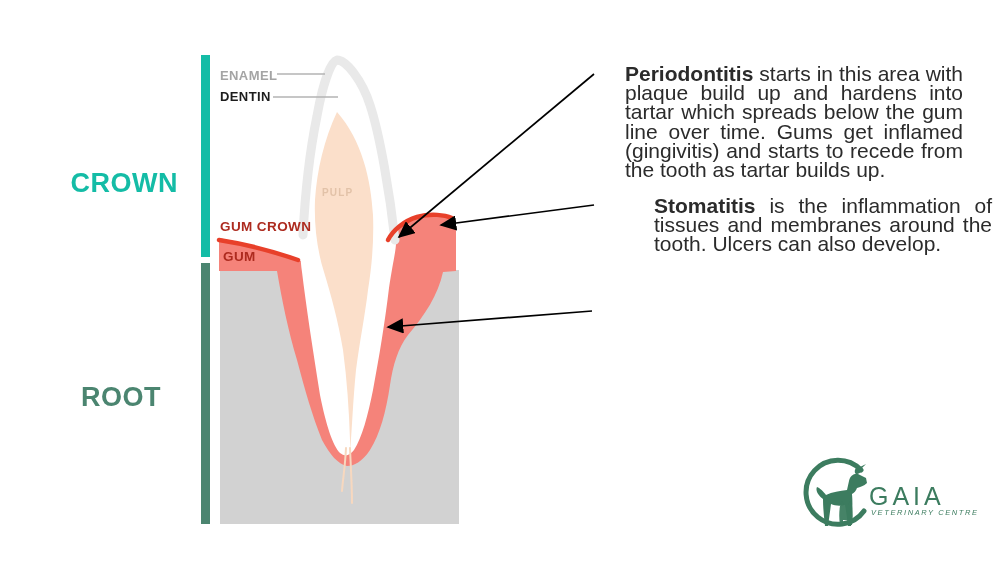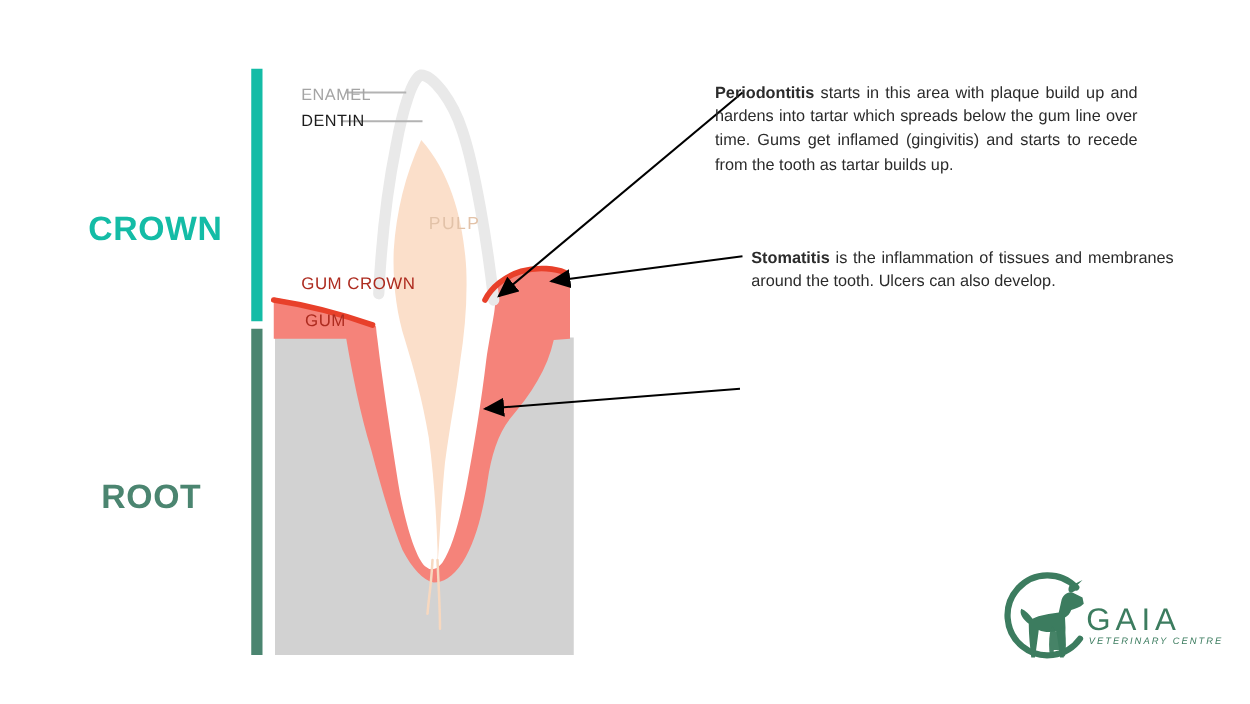--- a/index.html
+++ b/index.html
@@ -10,27 +10,27 @@
   }
   *{margin:0;padding:0;box-sizing:border-box;}
   html,body{width:1000px;height:563px;background:#ffffff;overflow:hidden;
     font-family:"Liberation Sans","DejaVu Sans",sans-serif;}
   .stage{position:relative;width:1000px;height:563px;background:#fff;}
   .stage svg{position:absolute;left:0;top:0;}
   .lbl{position:absolute;white-space:nowrap;}
   .section-lbl{font-size:27px;font-weight:bold;letter-spacing:.5px;width:140px;text-align:right;}
   .crown-lbl{left:38px;top:152px;color:var(--teal);margin-top:16px;}
   .root-lbl{left:21px;top:382px;color:var(--green);}
-  .part-lbl{font-size:13px;font-weight:normal;letter-spacing:.4px;margin-left:21px;}
+  .part-lbl{font-size:13px;font-weight:bold;letter-spacing:.4px;}
   .enamel-lbl{left:220px;top:68px;color:var(--label-gray);}
   .dentin-lbl{left:220px;top:89px;color:#1d1d1d;}
-  .pulp-lbl{left:322px;top:170px;color:var(--pulp-text);font-size:14px;letter-spacing:1.2px;}
+  .pulp-lbl{left:322px;top:187px;color:var(--pulp-text);font-size:10px;letter-spacing:1.2px;}
   .gumline-lbl{left:220px;top:219px;color:var(--label-red);font-size:13.5px;}
   .gum-lbl{left:223px;top:249px;color:var(--label-red);font-size:13.5px;}
-  .annotation{position:absolute;left:572px;width:338px;font-size:13px;line-height:19.2px;
+  .annotation{position:absolute;left:625px;width:338px;font-size:21px;line-height:19.2px;
     color:var(--text-dark);text-align:justify;}
   .annotation b{font-weight:bold;}
   .anno-1{top:64px;}
   .anno-2{top:196px;margin-left:29px;}
   .anno-3{top:303px;}
   .logo-name{left:869px;top:482px;color:var(--logo-green);font-size:25px;
     font-weight:400;letter-spacing:4px;}
   .logo-subtitle{left:871px;top:508px;color:var(--logo-green);font-size:7.5px;
     letter-spacing:1.6px;font-weight:400;font-style:italic;}
 </style>

